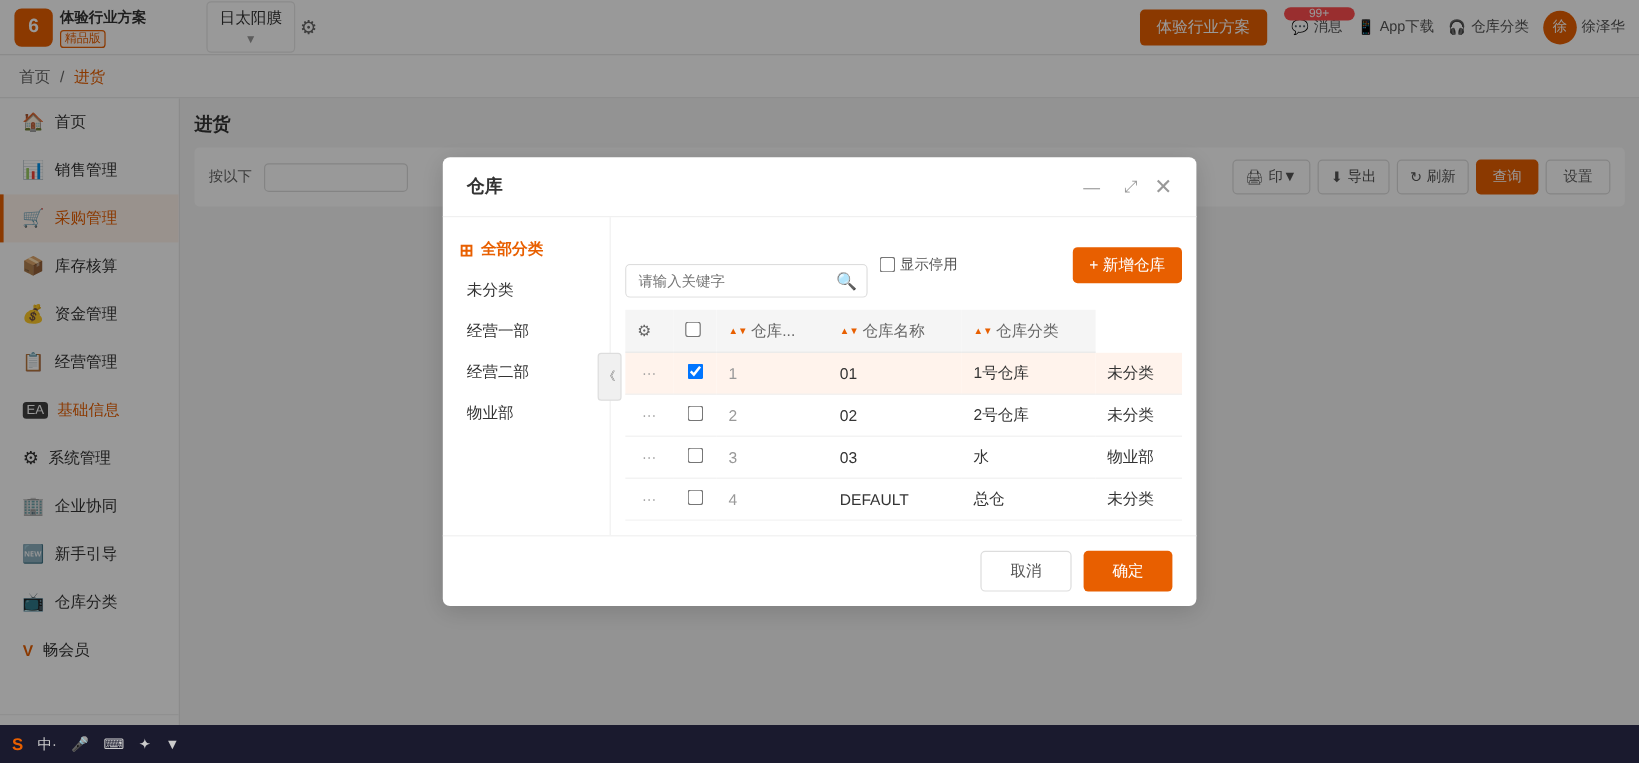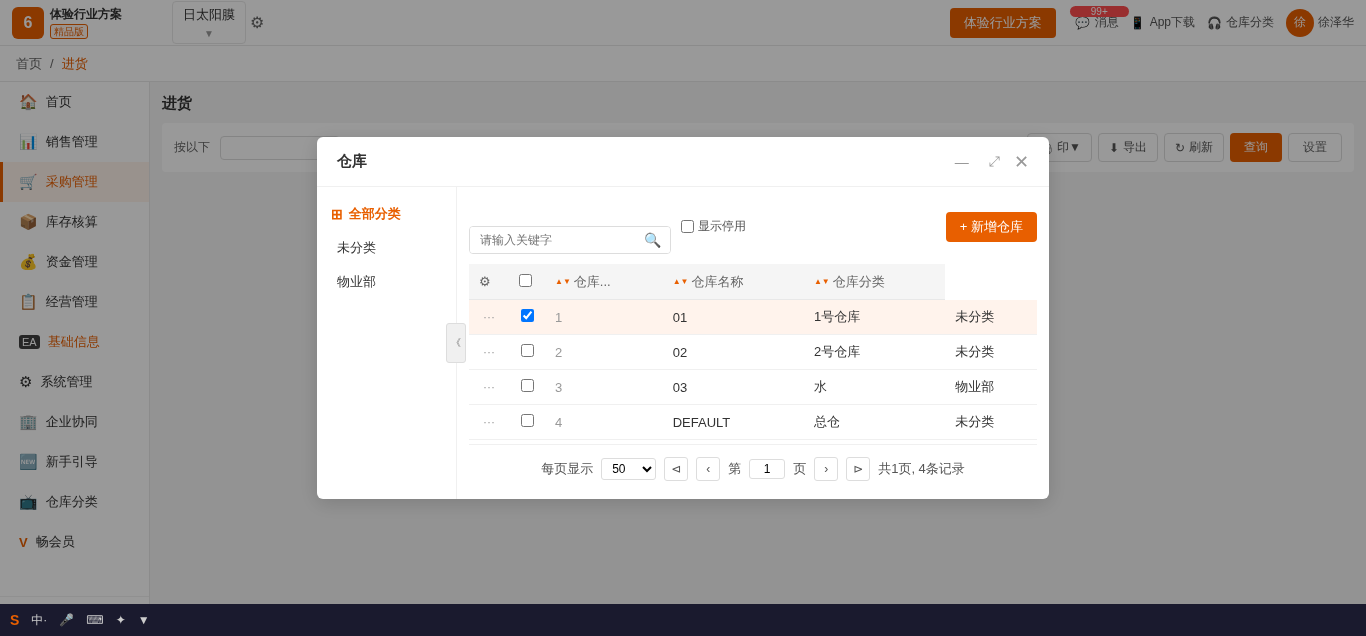--- a/index.html
+++ b/index.html
@@ -136,21 +136,21 @@
     
     .modal-overlay {
       position: fixed; top: 0; left: 0; right: 0; bottom: 0;
       background: rgba(0,0,0,0.4);
       display: flex; align-items: center; justify-content: center;
       z-index: 1000;
     }
     .modal {
       background: #fff;
       border-radius: 6px;
-      width: 732px;
+      width: 628px;
       max-height: 560px;
       display: flex;
       flex-direction: column;
       box-shadow: 0 4px 20px rgba(0,0,0,0.15);
     }
     .modal-header {
       display: flex; align-items: center; justify-content: space-between;
       padding: 14px 20px;
       border-bottom: 1px solid #f0f0f0;
       font-size: 15px; font-weight: bold; color: #333;
@@ -459,20 +459,26 @@
 
     <div class="modal-body">
 
       <div class="cat-sidebar">
         <div class="cat-header">
           <span class="grid-icon">⊞</span>
           <span>全部分类</span>
         </div>
         <div class="cat-item">
           <span>未分类</span>
+        </div>
+        <div class="cat-item">
+          <span>经营一部</span>
+        </div>
+        <div class="cat-item">
+          <span>经营二部</span>
         </div>
         <div class="cat-item">
           <span>物业部</span>
         </div>
         <div class="collapse-btn">《</div>
       </div>
 
       <div class="modal-right">
 
         <div class="modal-search-bar">
@@ -553,39 +559,27 @@
       </td>
       <td style="color:#999;">4</td>
       <td>DEFAULT</td>
       <td>总仓</td>
       <td>未分类</td>
     </tr>
               </tbody>
           </table>
         </div>
 
-        <div class="modal-pagination">
-          <span class="pg-label">每页显示</span>
-          <select class="pg-select">
-            <option>50</option>
-            <option>20</option>
-            <option>100</option>
-          </select>
-          <button class="pg-btn">⊲</button>
-          <button class="pg-btn">‹</button>
-          <span>第</span>
-          <input class="pg-input" type="text" value="1" style="">
-          <span>页</span>
-          <button class="pg-btn">›</button>
-          <button class="pg-btn">⊳</button>
-          <span class="pg-info">共1页, 4条记录</span>
-        </div>
       </div>
     </div>
 
+    <div class="modal-footer">
+      <button class="btn-cancel">取消</button>
+      <button class="btn-confirm">确定</button>
+    </div>
   </div>
 </div>
 
 <div class="taskbar-bottom">
   <span class="taskbar-s">S</span>
   <span class="taskbar-item">中·</span>
   <span class="taskbar-item">🎤</span>
   <span class="taskbar-item">⌨</span>
   <span class="taskbar-item">✦</span>
   <span class="taskbar-item">▼</span>

